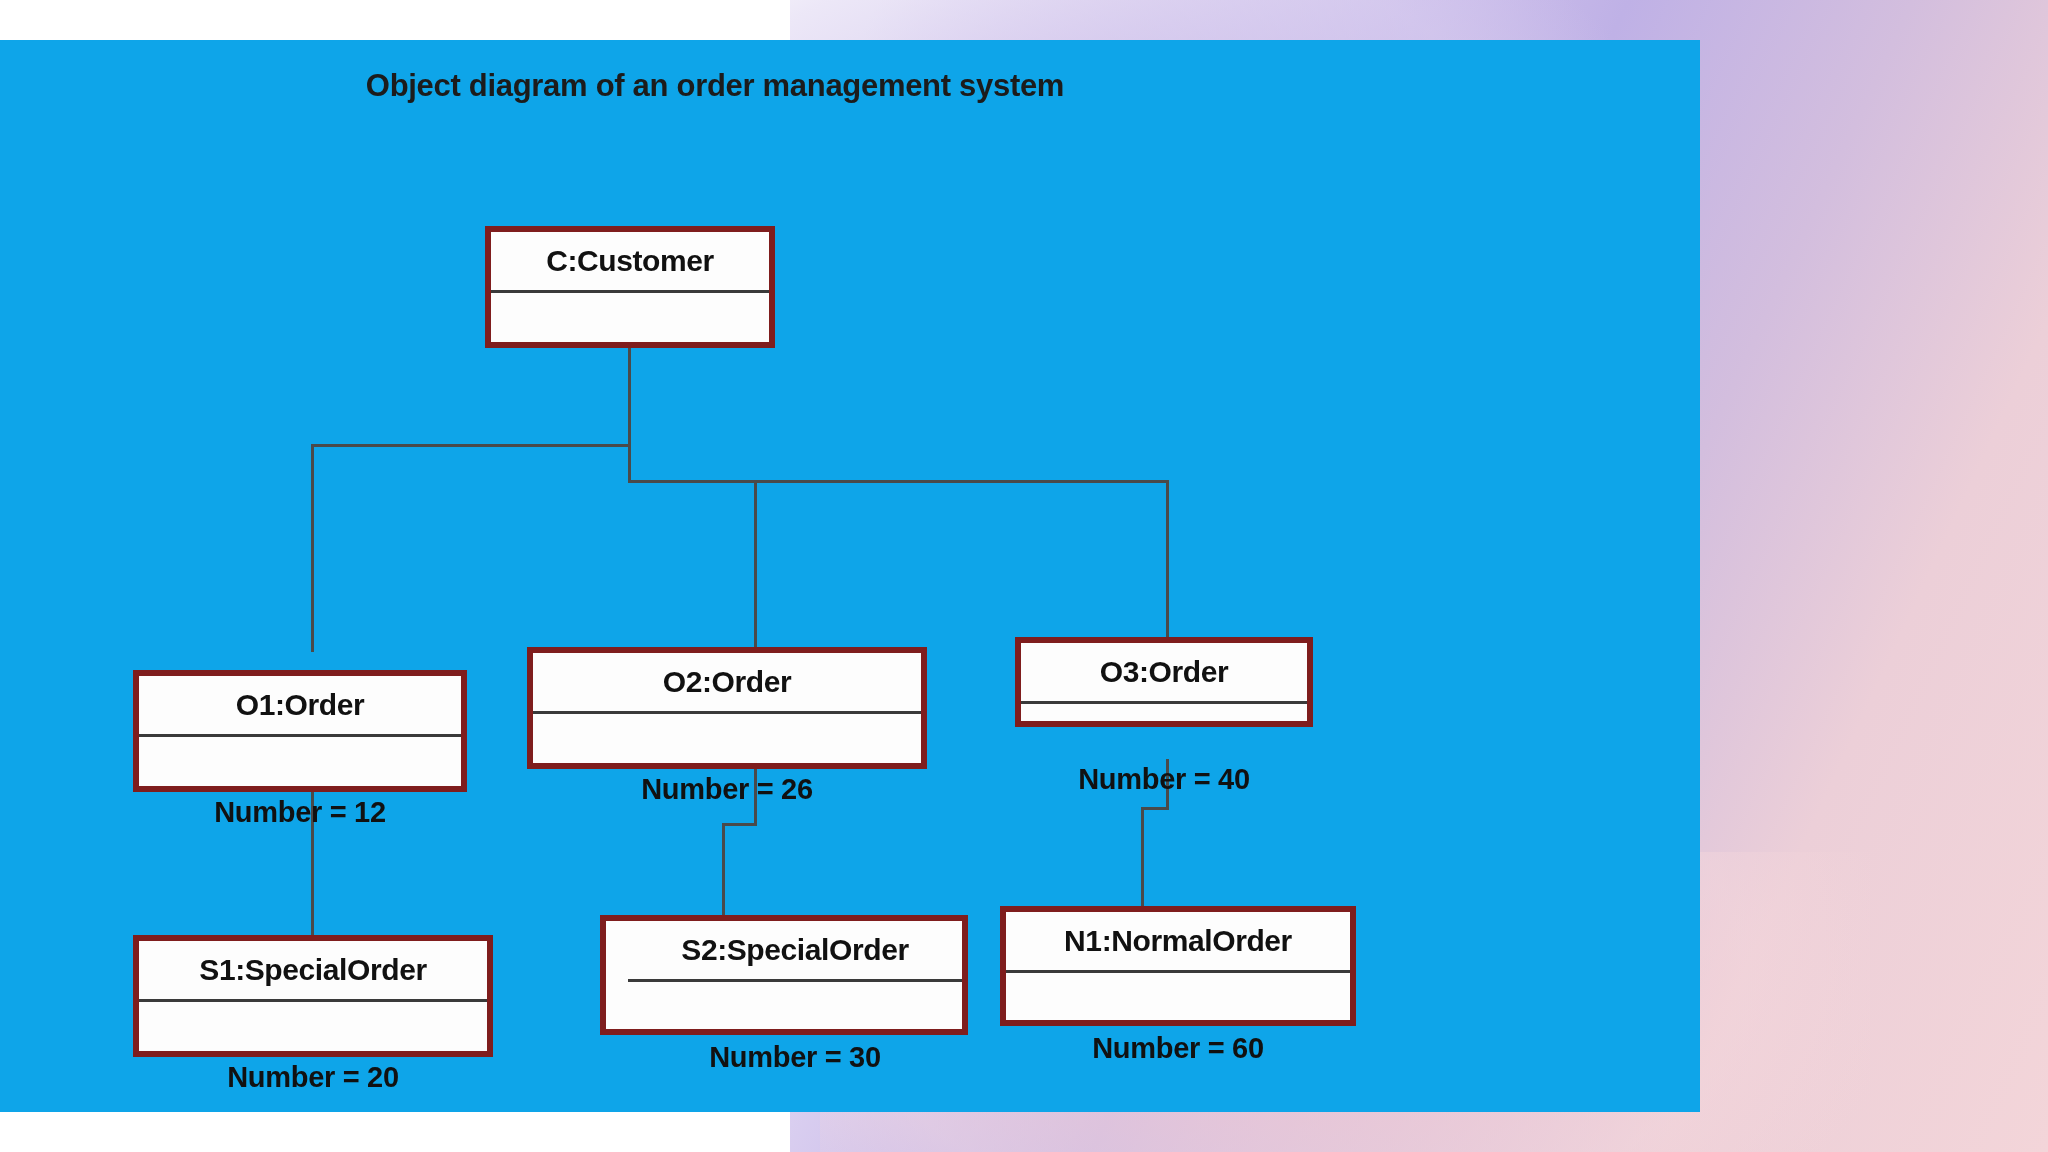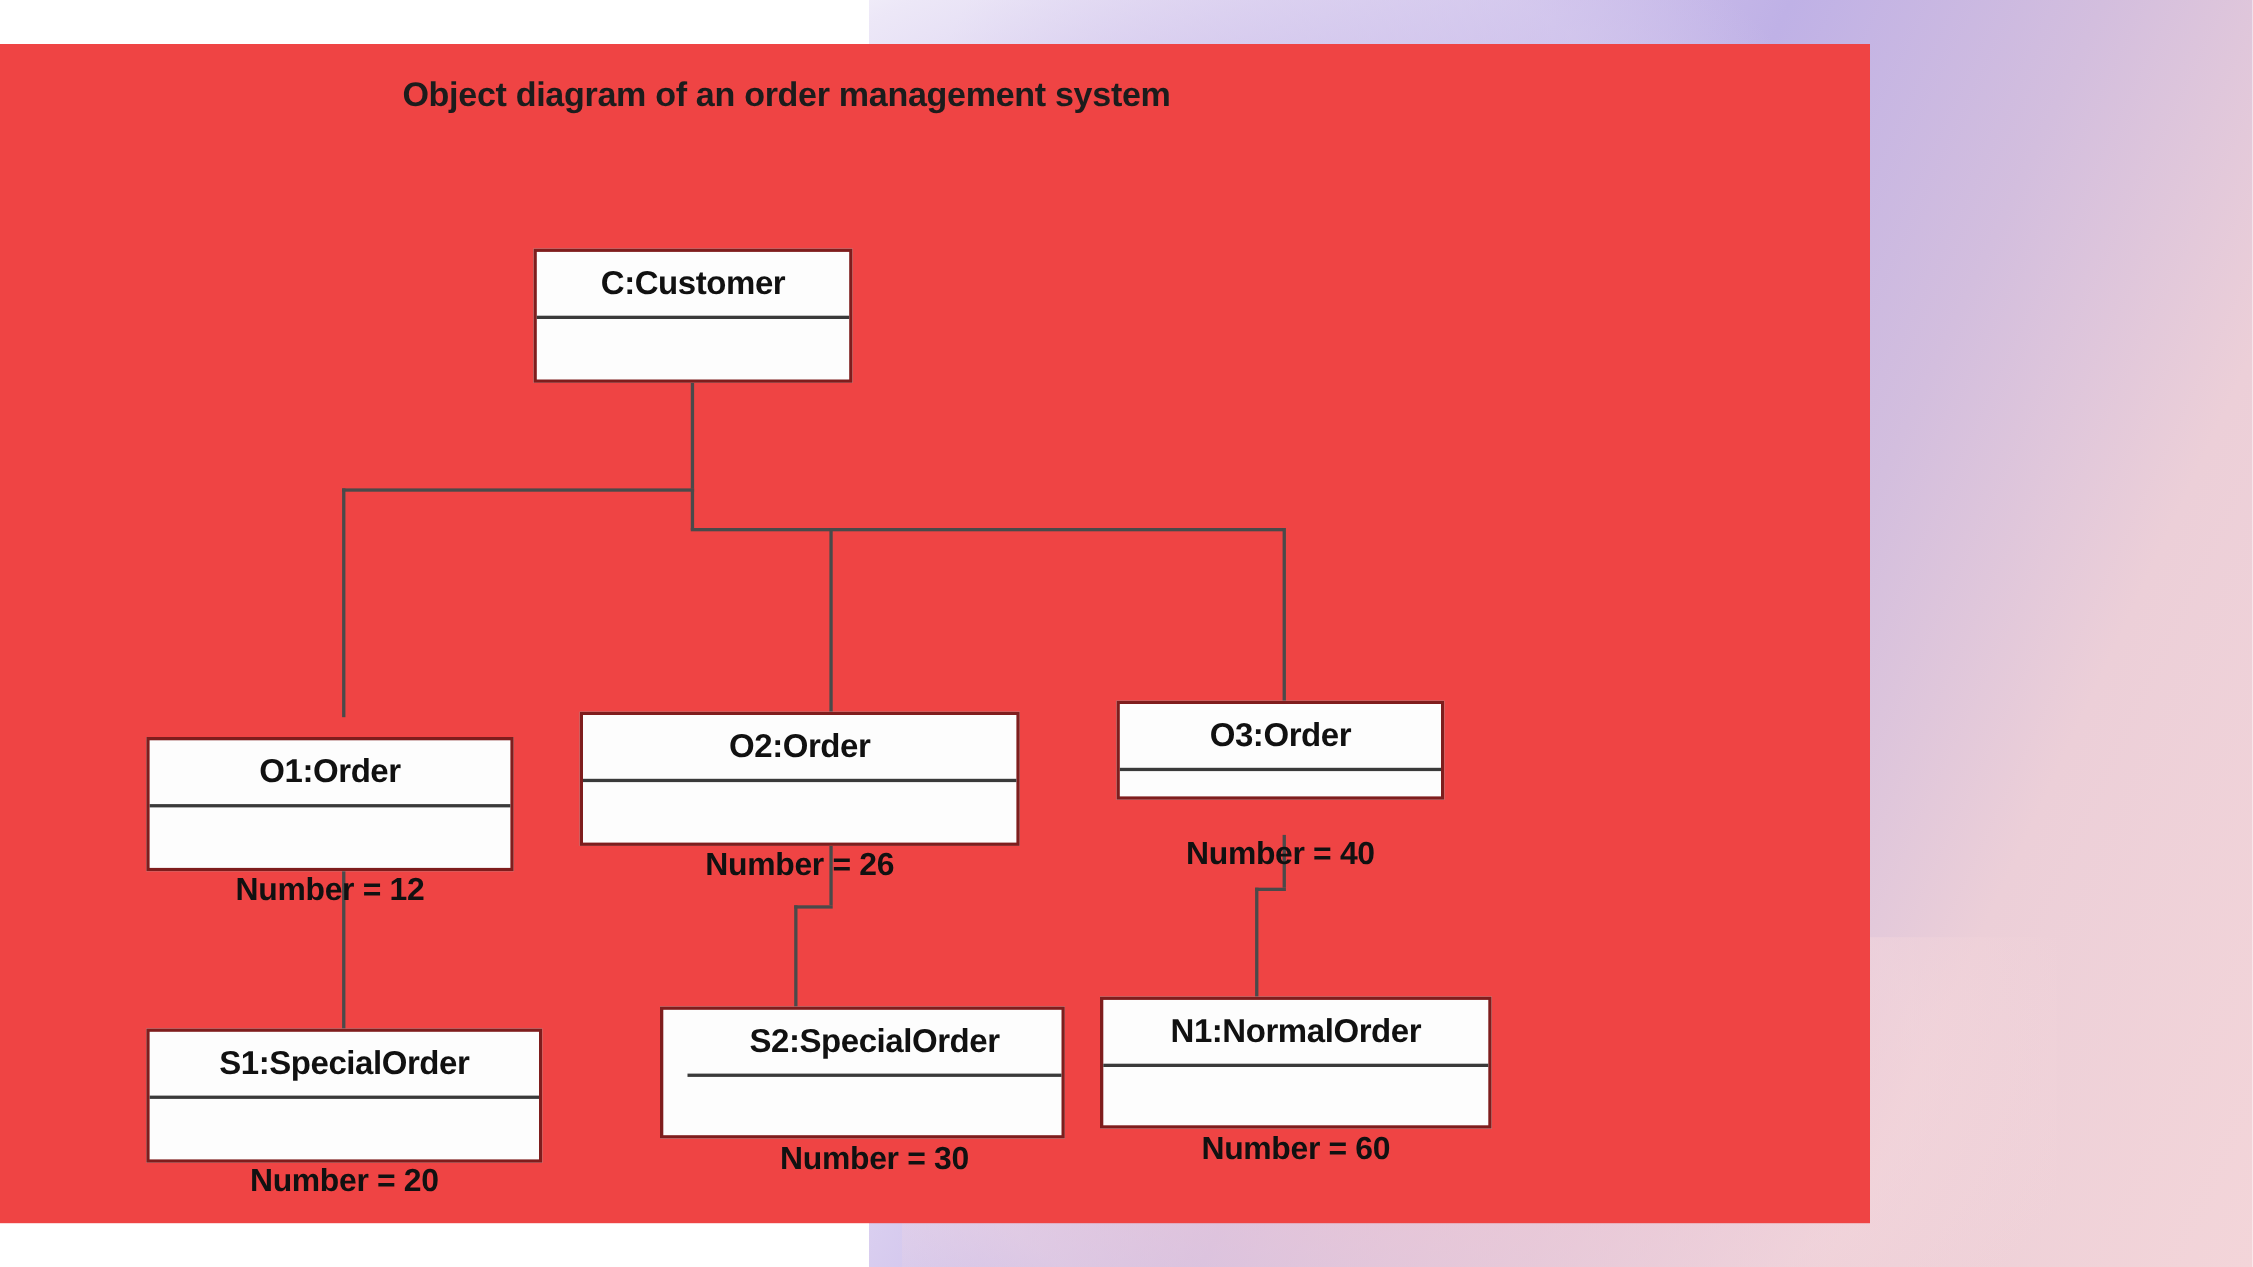--- a/index.html
+++ b/index.html
@@ -52,42 +52,42 @@
     background: #ffffff;
   }
 
   
   .panel {
     position: absolute;
     left: 0;
     top: 40px;
     width: 1700px;
     height: 1072px;
-    background: #ef4444;
+    background: #0ea5e9;
   }
 
   
   .diagram-title {
     position: absolute;
     left: 0;
     top: 28px;
     width: 1430px;
     text-align: center;
     font-size: 31px;
     font-weight: bold;
     color: #1c1c1c;
     letter-spacing: -0.3px;
     white-space: nowrap;
   }
 
   
   .uml-box {
     position: absolute;
     background: #fdfdfd;
-    border: 3px solid #7f1d1d;
+    border: 6px solid #7f1d1d;
     box-sizing: border-box;
   }
   .uml-name {
     text-align: center;
     font-size: 30px;
     font-weight: bold;
     color: #111111;
     letter-spacing: -0.4px;
     white-space: nowrap;
     display: flex;

